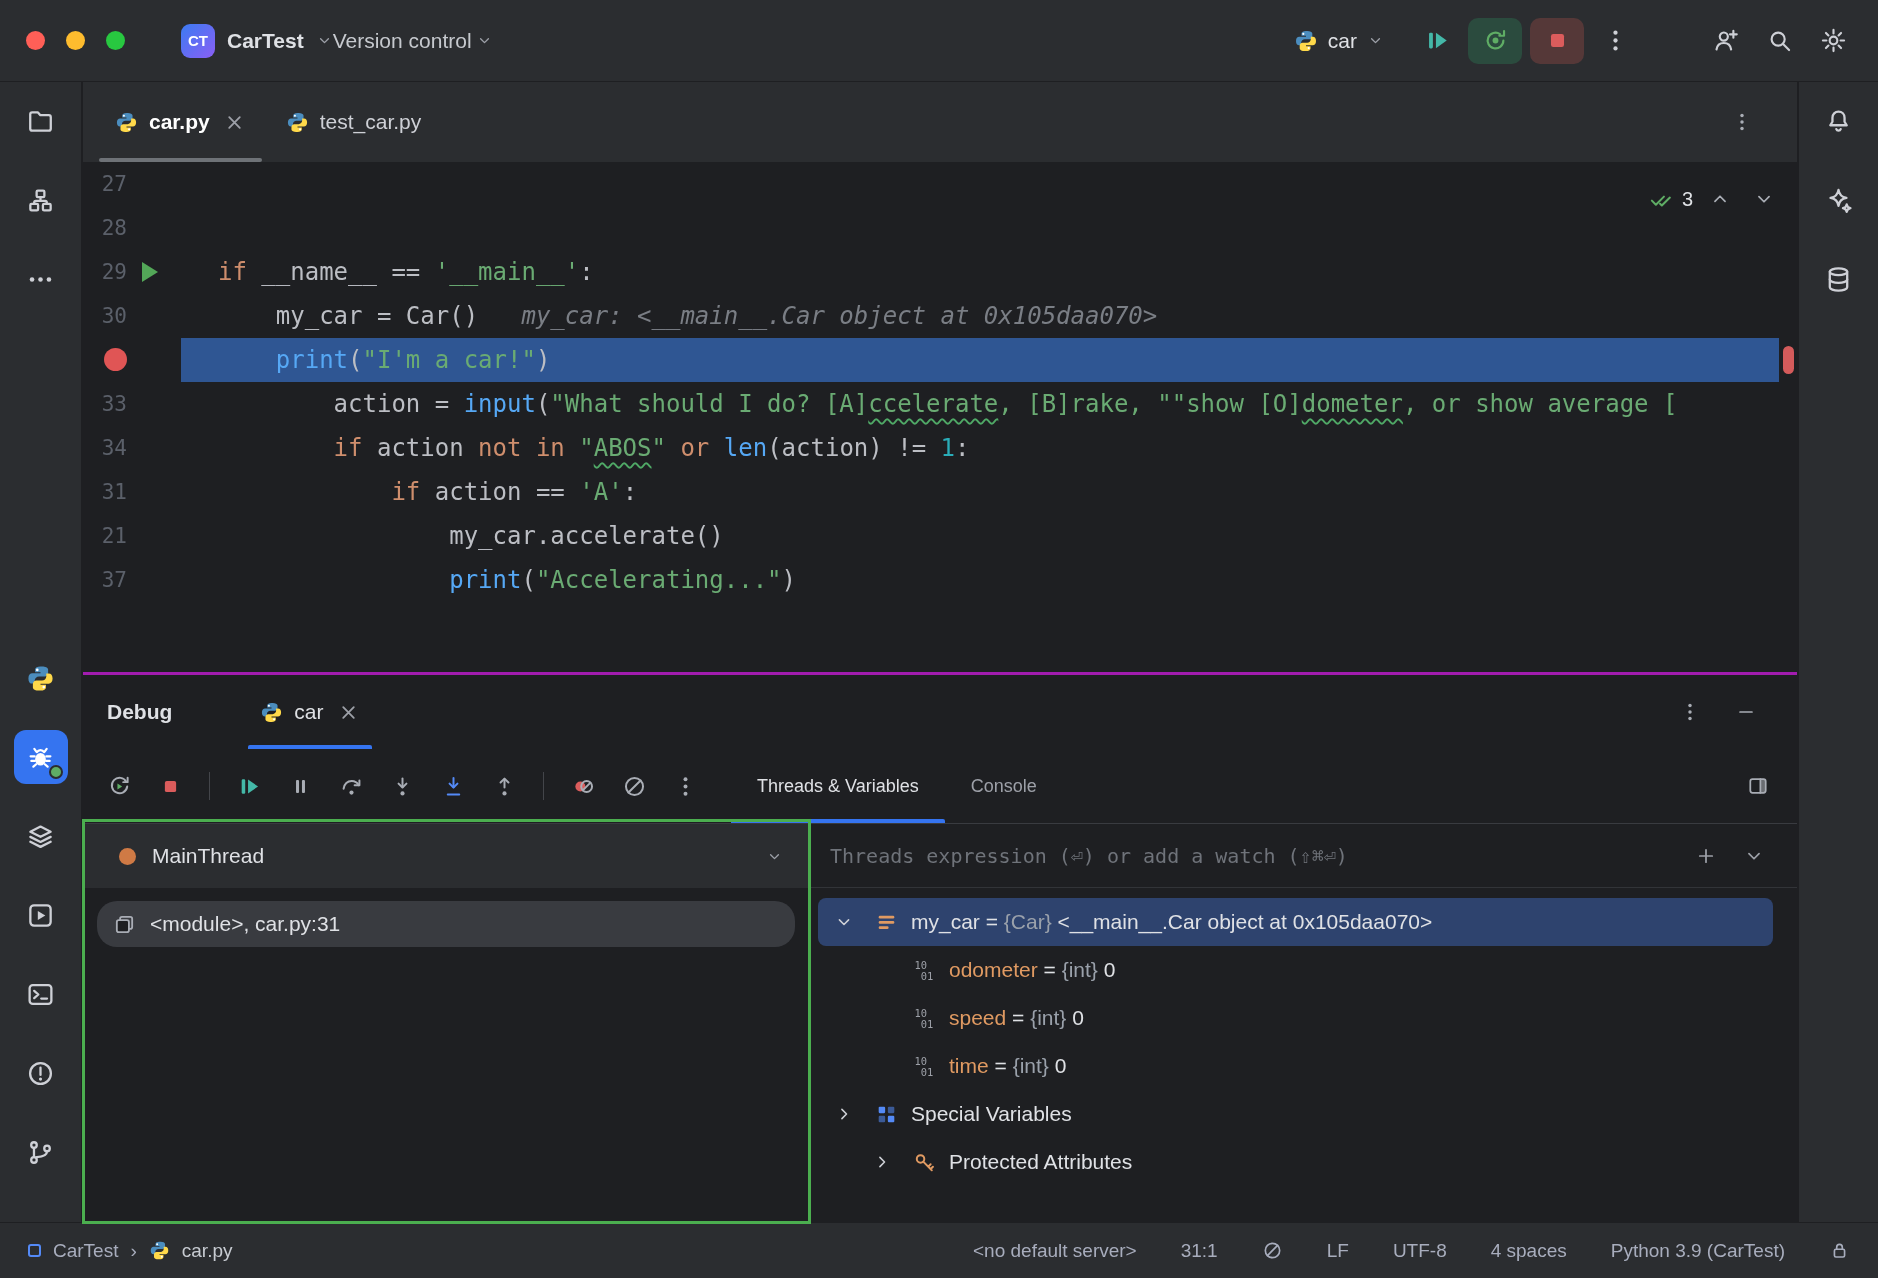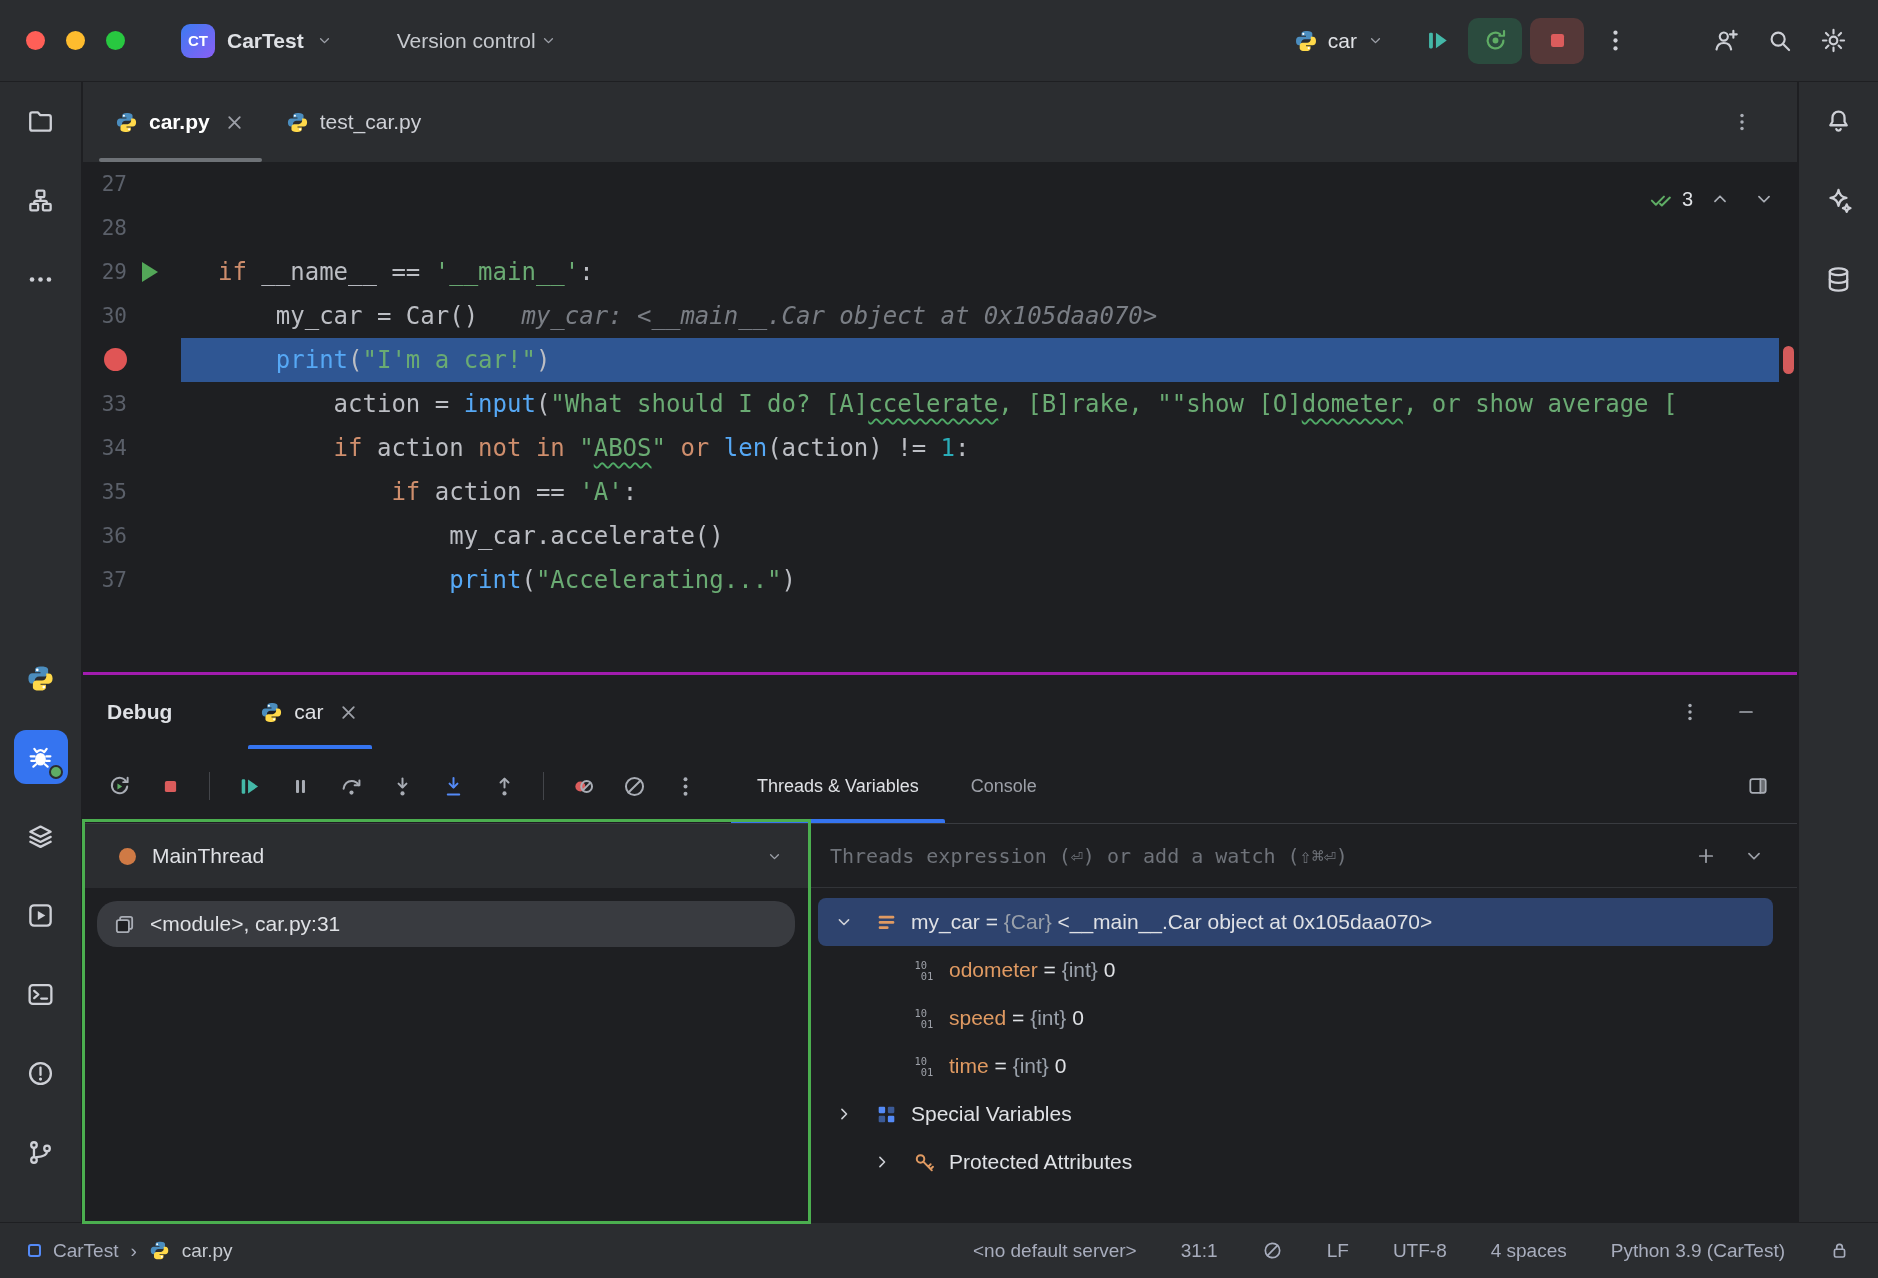--- a/index.html
+++ b/index.html
@@ -13,21 +13,21 @@
   .titlebar{position:absolute;left:0;top:0;width:100%;height:82px;background:#2b2d30;
     display:flex;align-items:center;border-bottom:1px solid #1e1f22;z-index:10}
   .traffic{display:flex;gap:21px;padding:0 28px 0 26px}
   .tl{width:19px;height:19px;border-radius:50%;display:inline-block}
   .tl.red{background:#ff5f57}.tl.yellow{background:#febc2e}.tl.green{background:#28c840}
   .proj-widget{display:flex;align-items:center;gap:12px;margin-left:28px}
   .ct-badge{width:34px;height:34px;border-radius:9px;background:linear-gradient(135deg,#3b7bf2,#8a5ff5);
     display:flex;align-items:center;justify-content:center;font-size:15px;font-weight:bold;color:#fff}
   .proj-name{font-size:21px;font-weight:700}
   .chev{width:17px;height:17px;color:#9da0a8}
-  .vcs-widget{display:flex;align-items:center;gap:4px;margin-left:64px;color:#c6c9ce;font-size:21px}
+  .vcs-widget{display:flex;align-items:center;gap:4px;color:#c6c9ce;font-size:21px}
   .tb-right{margin-left:auto;display:flex;align-items:center;padding-right:22px}
   .runcfg{display:flex;align-items:center;gap:10px;font-size:21px;margin-right:22px}
   .tbtn{width:46px;height:46px;border-radius:10px;display:flex;align-items:center;justify-content:center;margin-left:8px}
   .tbtn .icon{width:27px;height:27px}
   .tbtn.bg-green{background:#2b4b3e;width:54px}
   .tbtn.bg-red{background:#553838;width:54px}
   .tbtn.gap-l{margin-left:64px}
 
   
   .left-stripe{position:absolute;left:0;top:82px;bottom:56px;width:82px;background:#2b2d30;
@@ -414,22 +414,22 @@
 
   <div class="editor">
     <div>
         <div class="eline"><span class="ln">27</span><span class="gicon"></span><span class="code"></span></div>
         <div class="eline"><span class="ln">28</span><span class="gicon"></span><span class="code"></span></div>
         <div class="eline"><span class="ln">29</span><span class="gicon"><span class="run-arrow"></span></span><span class="code"><span class="kw">if </span><span class="pl">__name__ </span><span class="pl">== </span><span class="str">'__main__'</span><span class="pl">:</span></span></div>
         <div class="eline"><span class="ln">30</span><span class="gicon"></span><span class="code"><span class="pl">    my_car </span><span class="pl">= </span><span class="pl">Car()</span><span class="pl">   </span><span class="hint">my_car: &lt;__main__.Car object at 0x105daa070&gt;</span></span></div>
         <div class="eline current"><span class="ln"><span class="bp-dot"></span></span><span class="gicon"></span><span class="code"><span class="pl">    </span><span class="fn">print</span><span class="pl">(</span><span class="str">"I'm a car!"</span><span class="pl">)</span></span></div>
         <div class="eline"><span class="ln">33</span><span class="gicon"></span><span class="code"><span class="pl">        action </span><span class="pl">= </span><span class="fn">input</span><span class="pl">(</span><span class="str">"What should I do? [A]</span><span class="str sq">ccelerate</span><span class="str">, [B]rake, "</span><span class="str">"show [O]</span><span class="str sq">dometer</span><span class="str">, or show average [</span></span></div>
         <div class="eline"><span class="ln">34</span><span class="gicon"></span><span class="code"><span class="pl">        </span><span class="kw">if </span><span class="pl">action </span><span class="kw">not in </span><span class="str">"</span><span class="str sq">ABOS</span><span class="str">" </span><span class="kw">or </span><span class="fn">len</span><span class="pl">(action) </span><span class="pl">!= </span><span class="num">1</span><span class="pl">:</span></span></div>
-        <div class="eline"><span class="ln">35</span><span class="gicon"></span><span class="code"><span class="pl">            </span><span class="kw">if </span><span class="pl">action </span><span class="pl">== </span><span class="str">'A'</span><span class="pl">:</span></span></div>
-        <div class="eline"><span class="ln">36</span><span class="gicon"></span><span class="code"><span class="pl">                my_car.accelerate()</span></span></div>
+        <div class="eline"><span class="ln">31</span><span class="gicon"></span><span class="code"><span class="pl">            </span><span class="kw">if </span><span class="pl">action </span><span class="pl">== </span><span class="str">'A'</span><span class="pl">:</span></span></div>
+        <div class="eline"><span class="ln">21</span><span class="gicon"></span><span class="code"><span class="pl">                my_car.accelerate()</span></span></div>
         <div class="eline"><span class="ln">37</span><span class="gicon"></span><span class="code"><span class="pl">                </span><span class="fn">print</span><span class="pl">(</span><span class="str">"Accelerating..."</span><span class="pl">)</span></span></div>
       </div>
     <div class="inspections">
       <span class="icon">
           <svg viewBox="0 0 24 24" fill="none" stroke="#5fad65" stroke-width="2.1" stroke-linecap="round" stroke-linejoin="round">
             <path d="M3 13.2l4.2 4.2L15.6 9"></path>
             <path d="M11.5 16.4l1.9 1.9L21.8 10"></path>
           </svg>
         </span>
       <span>3</span>

